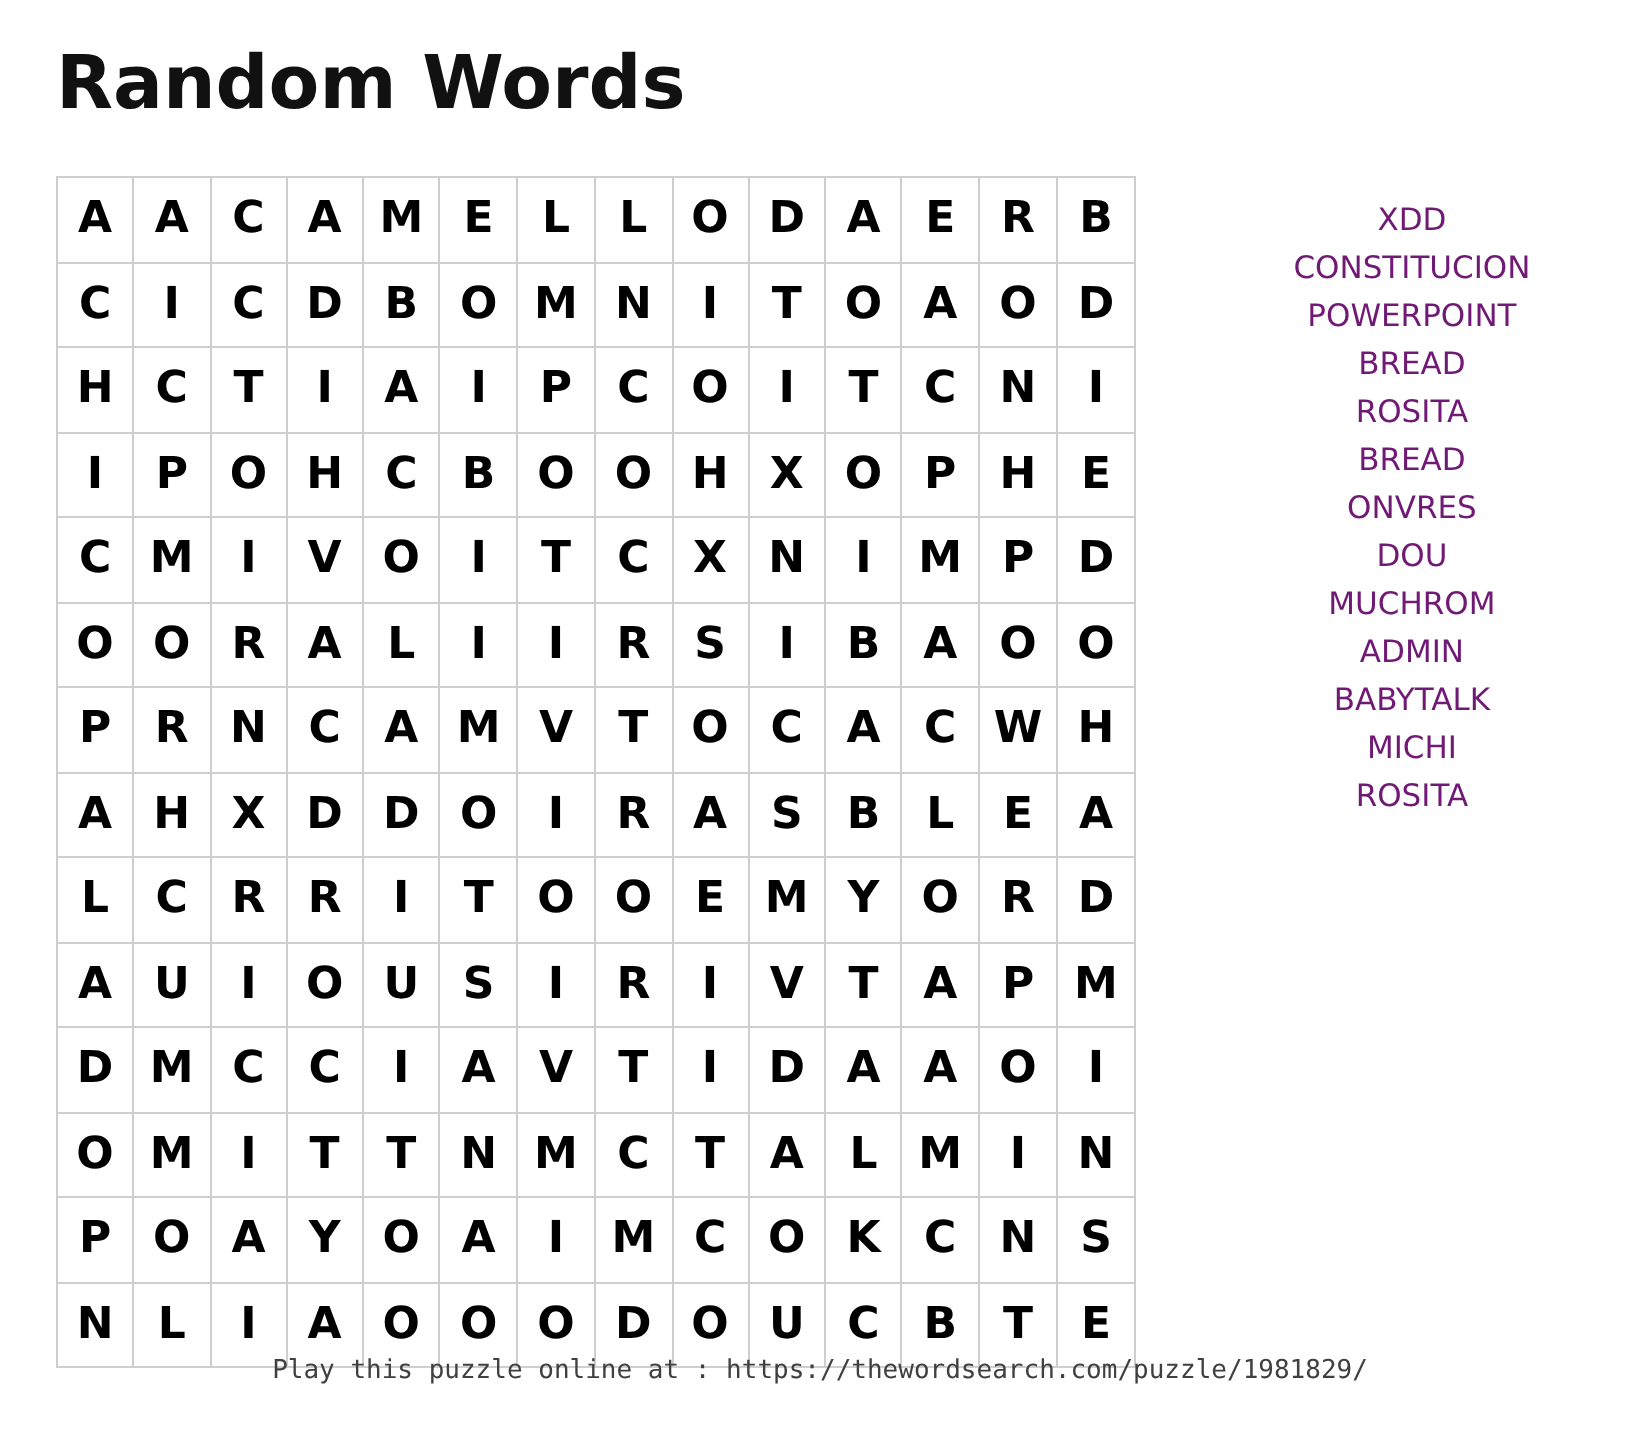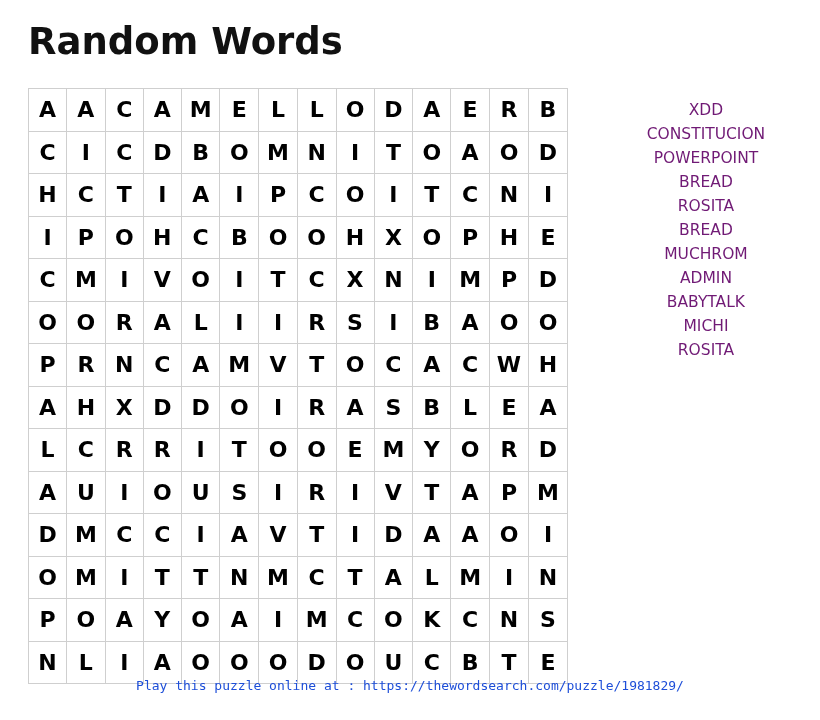--- a/index.html
+++ b/index.html
@@ -72,21 +72,21 @@
     white-space: nowrap;
   }
   .footer {
     position: absolute;
     left: 0;
     top: 678px;
     width: 820px;
     text-align: center;
     font-family: "DejaVu Sans Mono", monospace;
     font-size: 13px;
-    color: #1d4ed8;
+    color: #404040;
   }
 </style>
 </head>
 <body>
 
 <div class="page">
 
   <div class="title">Random Words</div>
 
   <div class="content">
@@ -319,20 +319,22 @@
       </tbody>
     </table>
 
     <div class="wordlist">
       <div>XDD</div>
       <div>CONSTITUCION</div>
       <div>POWERPOINT</div>
       <div>BREAD</div>
       <div>ROSITA</div>
       <div>BREAD</div>
+      <div>ONVRES</div>
+      <div>DOU</div>
       <div>MUCHROM</div>
       <div>ADMIN</div>
       <div>BABYTALK</div>
       <div>MICHI</div>
       <div>ROSITA</div>
     </div>
   </div>
 
   <div class="footer">Play this puzzle online at : https://thewordsearch.com/puzzle/1981829/</div>
 

